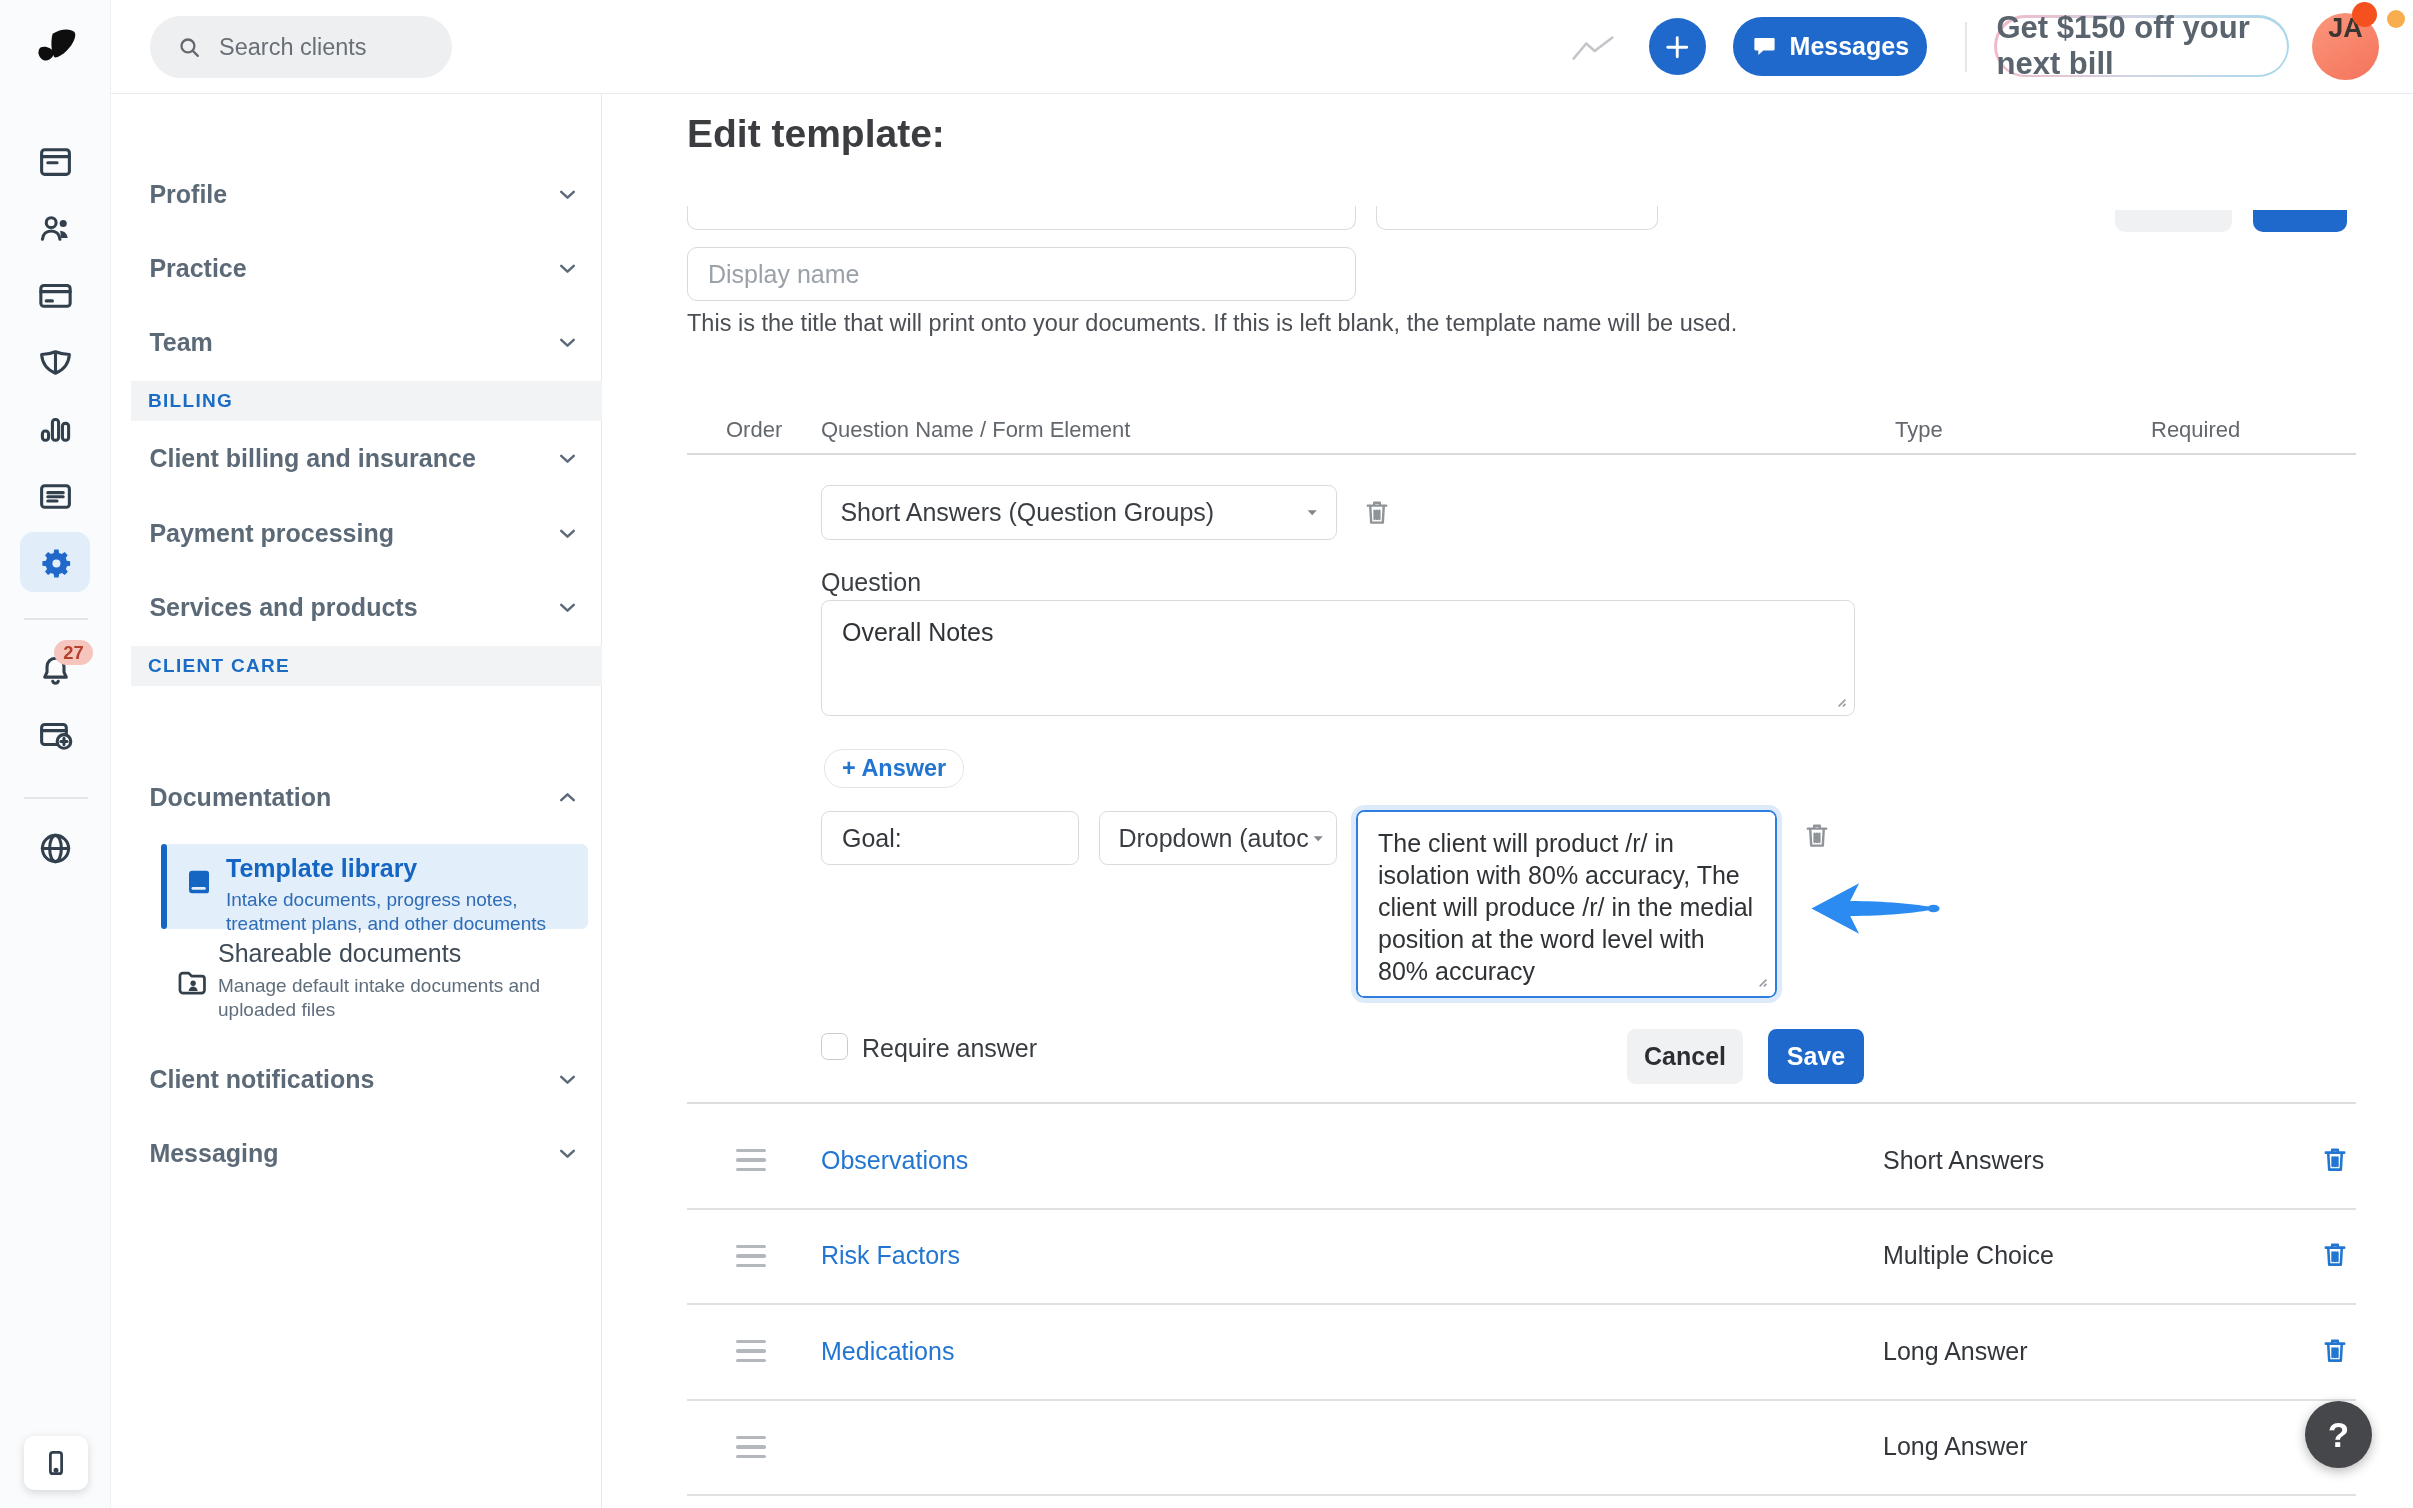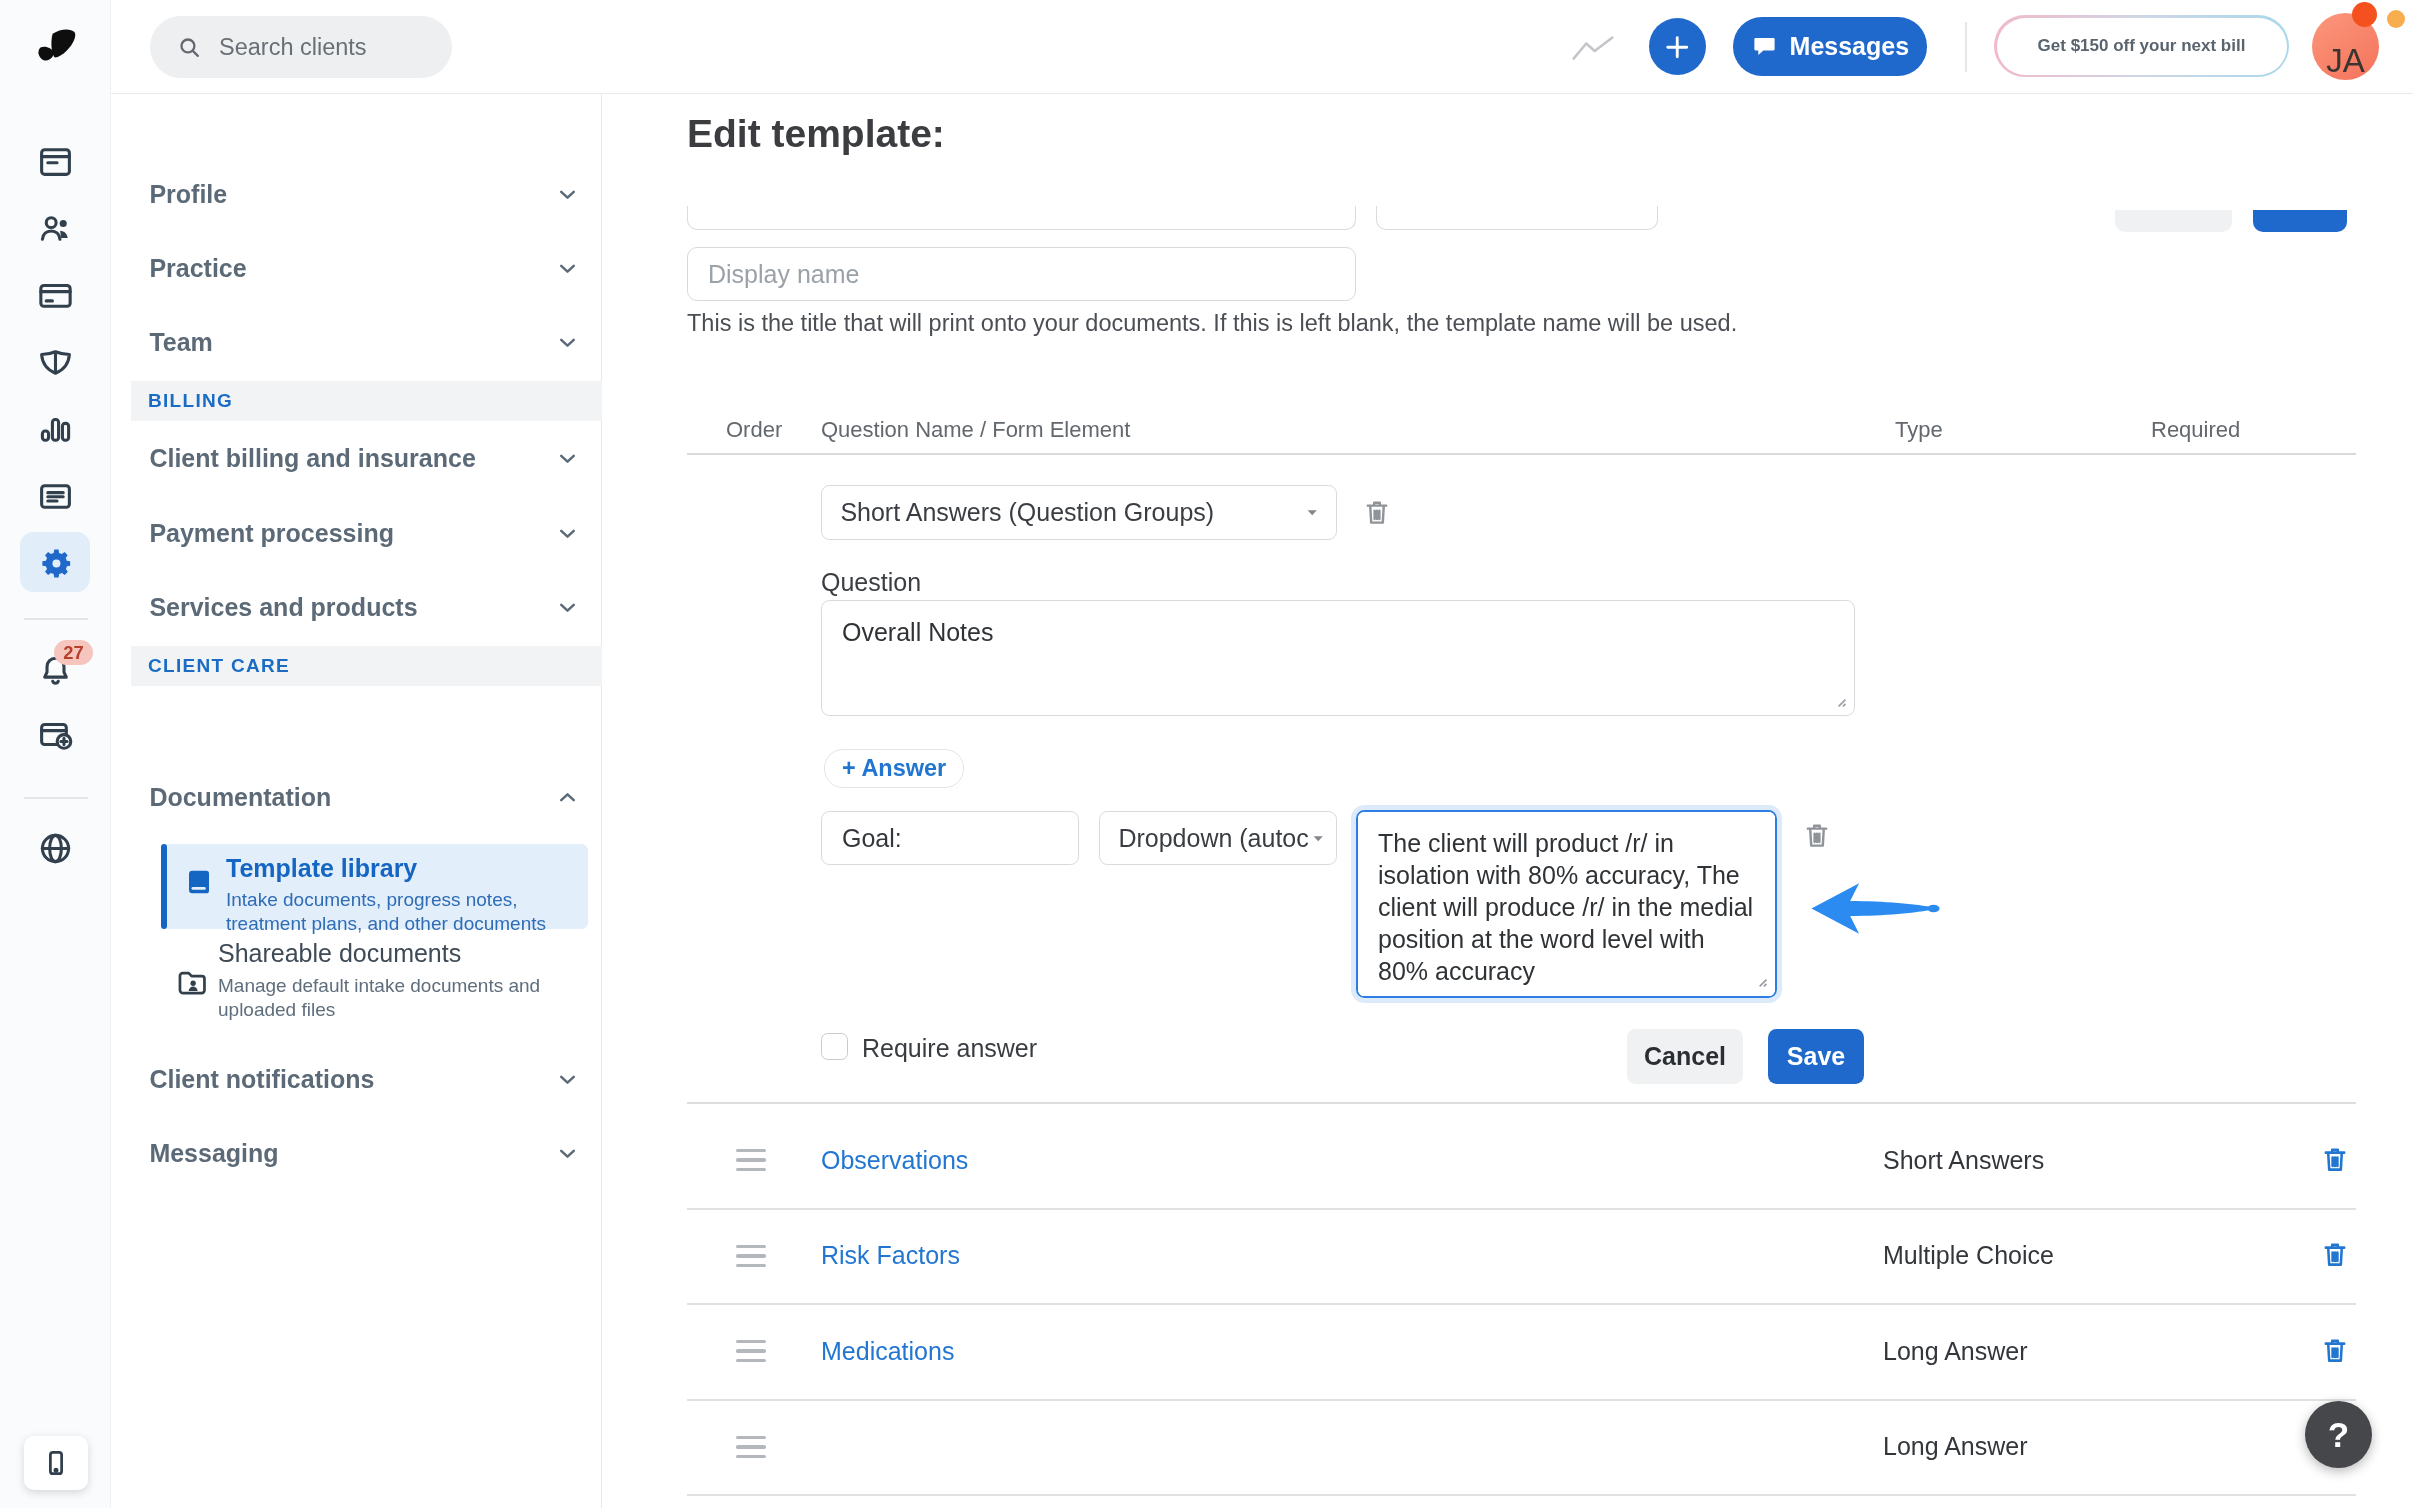--- a/index.html
+++ b/index.html
@@ -26,24 +26,24 @@
                 font-size:23.5px;color:#4b5056;width:218px;margin-left:15px;}
   .search input::placeholder{color:#696f76;}
   .plus-btn{position:absolute;left:1538px;top:18.4px;width:57px;height:57px;border-radius:50%;background:#2069cc;
             display:flex;align-items:center;justify-content:center;}
   .messages-btn{position:absolute;left:1622px;top:17px;width:194px;height:59px;border-radius:29px;background:#2069cc;
                 color:#fff;display:flex;align-items:center;justify-content:center;gap:11.7px;font-size:25px;font-weight:bold;}
   .hsep{position:absolute;left:1854px;top:22px;width:1.7px;height:50px;background:#e5e6e8;}
   .offer-wrap{position:absolute;left:1883px;top:15px;width:295px;height:62px;border-radius:31px;padding:2.5px;
               background:linear-gradient(90deg,#f1b9c7,#cfd6e6,#a9d8ea);}
   .offer-inner{width:100%;height:100%;border-radius:28.5px;background:#fff;display:flex;align-items:center;
-               justify-content:center;font-size:17px;font-weight:bold;color:#5a646e;}
+               justify-content:center;font-size:31px;font-weight:bold;color:#5a646e;}
   .avatar{position:absolute;left:2201px;top:13.4px;width:67px;height:67px;border-radius:50%;
-          background:linear-gradient(145deg,#fb977d,#f4735a);display:flex;align-items:flex-end;justify-content:center;
-          font-size:33px;font-weight:normal;color:#3a3531;}
+          background:linear-gradient(145deg,#fb977d,#f4735a);display:flex;align-items:flex-start;justify-content:center;
+          font-size:27px;font-weight:bold;color:#3a3531;}
   .avatar-dot{position:absolute;left:2241px;top:1.7px;width:25px;height:25px;border-radius:50%;background:#f4511e;}
   .corner-dot{position:absolute;left:2276px;top:10px;width:18.4px;height:18.4px;border-radius:50%;background:#f8ae4e;}
 
   
   .nav{position:absolute;left:111px;top:94px;width:491px;height:1415px;background:#fff;border-right:1.7px solid #e8e9ea;}
   .nav-bar{position:absolute;left:20px;width:471px;height:40px;background:#f1f3f4;display:flex;align-items:center;
            padding-left:17px;font-size:19px;font-weight:bold;color:#1a6cc4;letter-spacing:1.3px;}
   .nav-item{position:absolute;left:20px;width:471px;height:40px;display:flex;align-items:center;
             padding:0 22px 0 18.4px;font-size:25px;font-weight:bold;color:#5c6a78;cursor:pointer;}
   .nav-item .chev{margin-left:auto;color:#5c6a78;}

